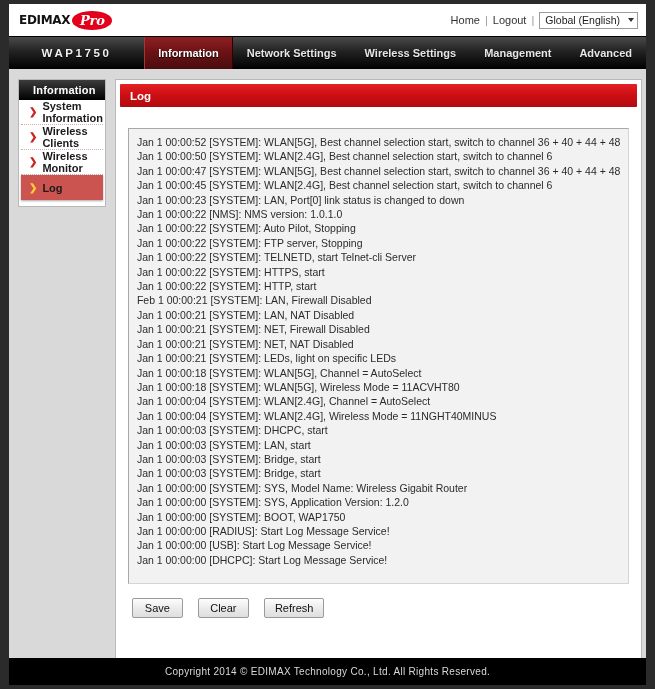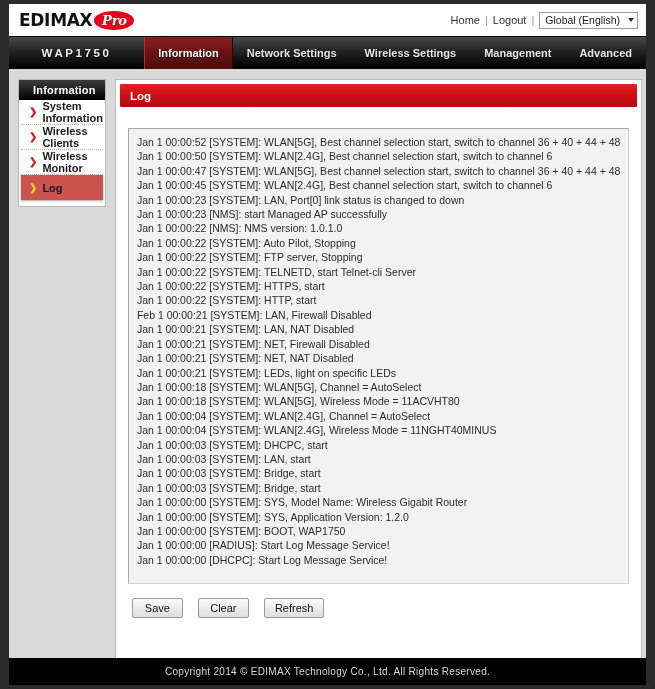--- a/index.html
+++ b/index.html
@@ -37,21 +37,21 @@
     justify-content: space-between;
     padding: 0 8px 0 10px;
   }
   .logo {
     display: flex;
     align-items: center;
     height: 22px;
   }
   .logo-text {
     font-family: "DejaVu Sans", sans-serif;
-    font-size: 17px;
+    font-size: 12px;
     font-weight: bold;
     color: #111;
     letter-spacing: -0.3px;
     line-height: 1;
   }
   .logo-pro {
     position: relative;
     margin-left: 2px;
     width: 40px;
     height: 19px;
@@ -323,21 +323,20 @@
     <div class="main">
       <div class="panel-head">Log</div>
 
       <div class="logbox">
         <div id="log-lines">
             <div class="logline">Jan  1 00:00:52 [SYSTEM]: WLAN[5G], Best channel selection start, switch to channel 36 + 40 + 44 + 48</div>
             <div class="logline">Jan  1 00:00:50 [SYSTEM]: WLAN[2.4G], Best channel selection start, switch to channel 6</div>
             <div class="logline">Jan  1 00:00:47 [SYSTEM]: WLAN[5G], Best channel selection start, switch to channel 36 + 40 + 44 + 48</div>
             <div class="logline">Jan  1 00:00:45 [SYSTEM]: WLAN[2.4G], Best channel selection start, switch to channel 6</div>
             <div class="logline">Jan  1 00:00:23 [SYSTEM]: LAN, Port[0] link status is changed to down</div>
-            <div class="logline">Jan  1 00:00:23 [NMS]: start Managed AP successfully</div>
             <div class="logline">Jan  1 00:00:22 [NMS]: NMS version: 1.0.1.0</div>
             <div class="logline">Jan  1 00:00:22 [SYSTEM]: Auto Pilot, Stopping</div>
             <div class="logline">Jan  1 00:00:22 [SYSTEM]: FTP server, Stopping</div>
             <div class="logline">Jan  1 00:00:22 [SYSTEM]: TELNETD, start Telnet-cli Server</div>
             <div class="logline">Jan  1 00:00:22 [SYSTEM]: HTTPS, start</div>
             <div class="logline">Jan  1 00:00:22 [SYSTEM]: HTTP, start</div>
             <div class="logline">Feb  1 00:00:21 [SYSTEM]: LAN, Firewall Disabled</div>
             <div class="logline">Jan  1 00:00:21 [SYSTEM]: LAN, NAT Disabled</div>
             <div class="logline">Jan  1 00:00:21 [SYSTEM]: NET, Firewall Disabled</div>
             <div class="logline">Jan  1 00:00:21 [SYSTEM]: NET, NAT Disabled</div>
@@ -347,20 +346,21 @@
             <div class="logline">Jan  1 00:00:04 [SYSTEM]: WLAN[2.4G], Channel = AutoSelect</div>
             <div class="logline">Jan  1 00:00:04 [SYSTEM]: WLAN[2.4G], Wireless Mode = 11NGHT40MINUS</div>
             <div class="logline">Jan  1 00:00:03 [SYSTEM]: DHCPC, start</div>
             <div class="logline">Jan  1 00:00:03 [SYSTEM]: LAN, start</div>
             <div class="logline">Jan  1 00:00:03 [SYSTEM]: Bridge, start</div>
             <div class="logline">Jan  1 00:00:03 [SYSTEM]: Bridge, start</div>
             <div class="logline">Jan  1 00:00:00 [SYSTEM]: SYS, Model Name: Wireless Gigabit Router</div>
             <div class="logline">Jan  1 00:00:00 [SYSTEM]: SYS, Application Version: 1.2.0</div>
             <div class="logline">Jan  1 00:00:00 [SYSTEM]: BOOT, WAP1750</div>
             <div class="logline">Jan  1 00:00:00 [RADIUS]: Start Log Message Service!</div>
+            <div class="logline">Jan  1 00:00:00 [USB]: Start Log Message Service!</div>
             <div class="logline">Jan  1 00:00:00 [DHCPC]: Start Log Message Service!</div>
           </div>
       </div>
 
       <div class="btnrow">
         <div class="btn">Save</div>
         <div class="btn">Clear</div>
         <div class="btn">Refresh</div>
       </div>
     </div>

